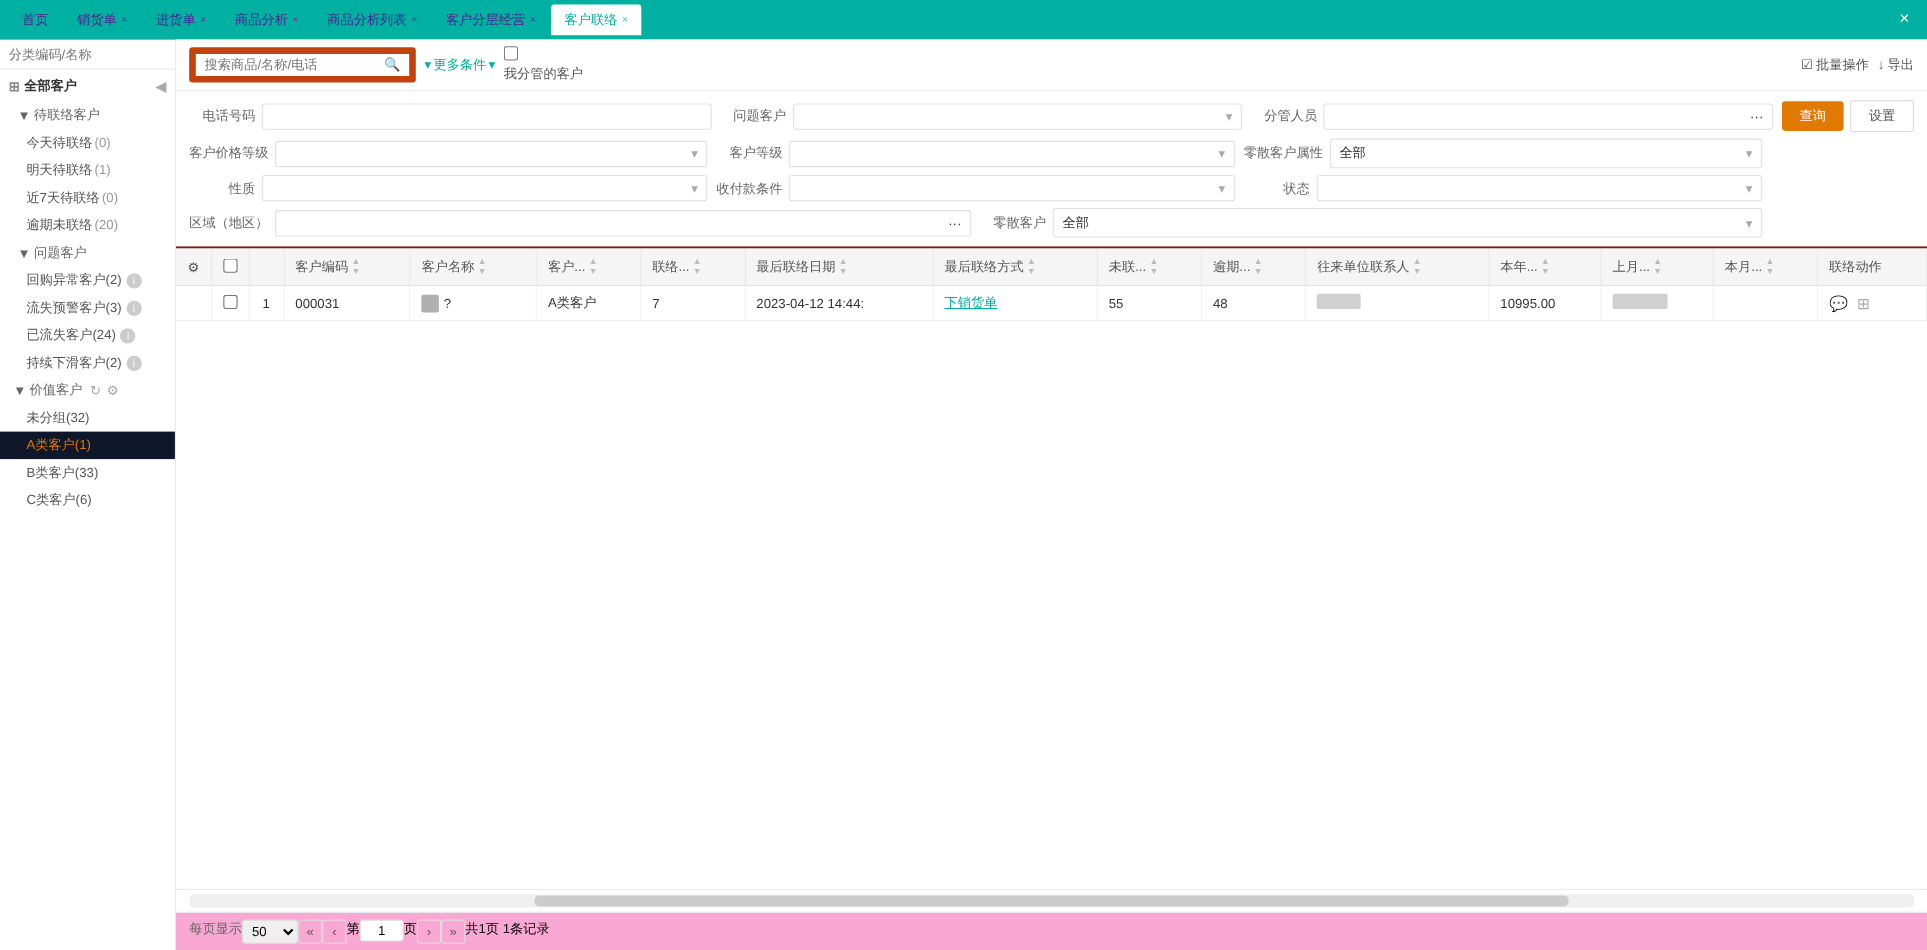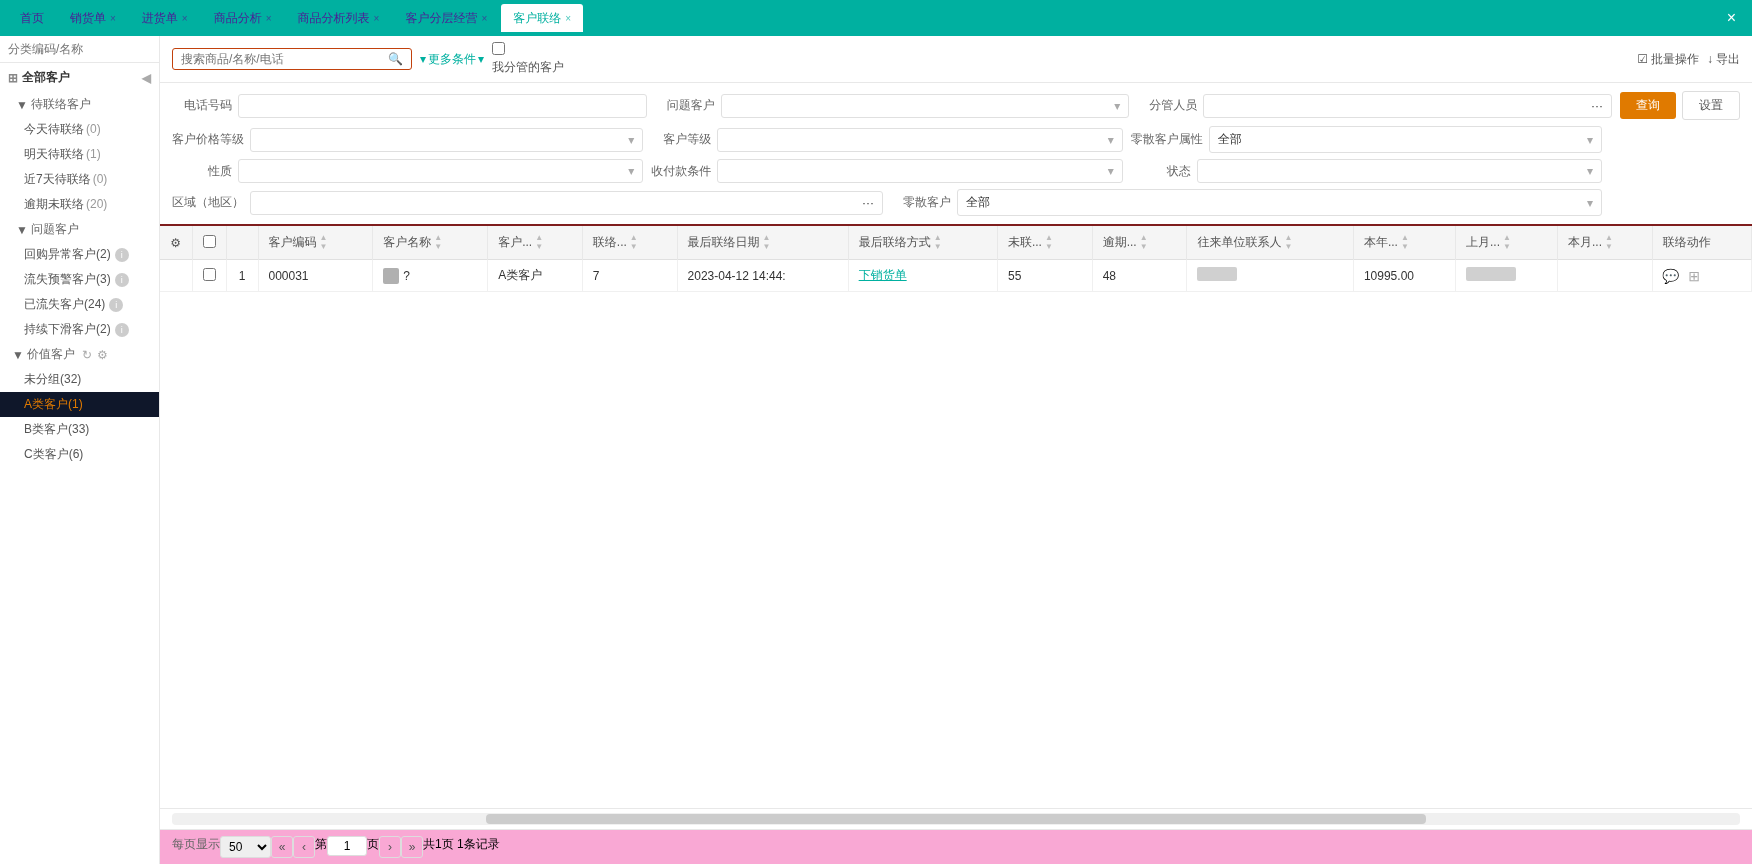--- a/index.html
+++ b/index.html
@@ -143,24 +143,24 @@
       background: #fff;
       padding: 6px 12px;
       display: flex;
       align-items: center;
       gap: 8px;
       border-bottom: 1px solid #e8e8e8;
     }
     .filter-search-box {
       display: flex;
       align-items: center;
-      border: 1px solid #c2410c;
+      border: 6px solid #c2410c;
       border-radius: 3px;
       padding: 3px 8px;
-      width: 240px;
+      width: 206px;
       gap: 4px;
     }
     .filter-search-box input {
       border: none;
       outline: none;
       flex: 1;
       font-size: 12px;
       color: #999;
     }
     .more-conditions {

